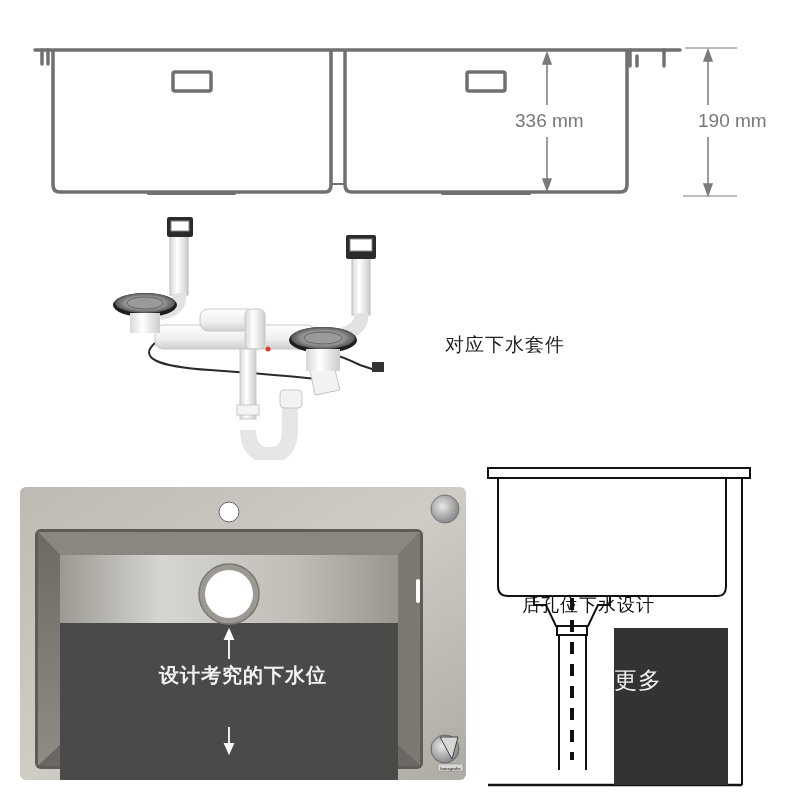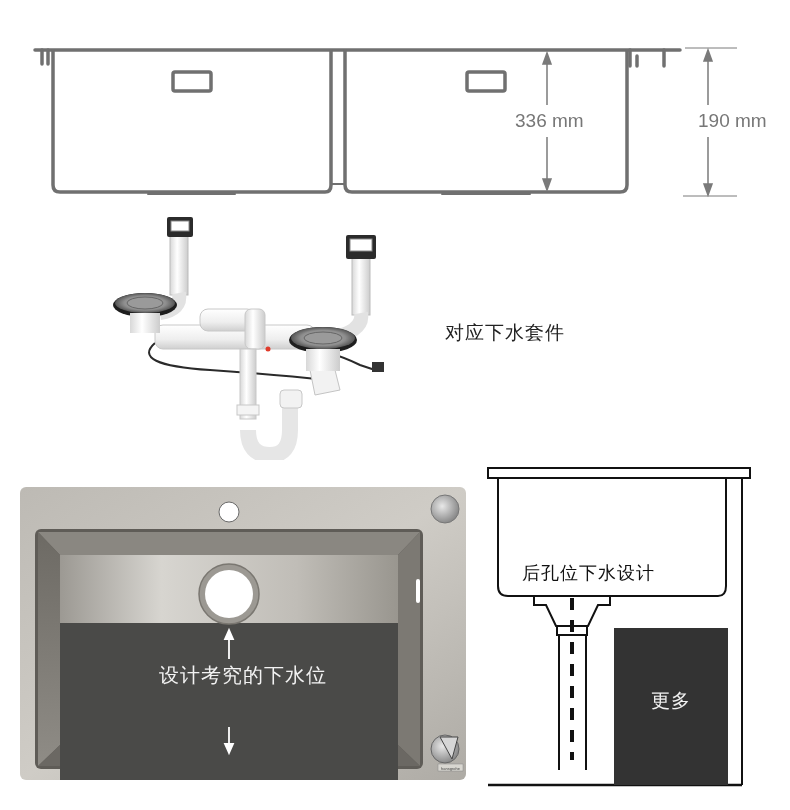--- a/index.html
+++ b/index.html
@@ -2,22 +2,22 @@
 <html><head>
 <meta charset="utf-8">
 <style>
   html, body { margin:0; padding:0; background:#ffffff; }
   body { width:790px; height:810px; position:relative; overflow:hidden;
          font-family:"DejaVu Sans","Liberation Sans",sans-serif; }
   .abs { position:absolute; }
   .dim-label { color:#777777; font-size:19px; font-family:"Liberation Sans","DejaVu Sans",sans-serif; background:#fff; padding:2px 0; line-height:22px; }
   .kit-label { color:#222; font-size:19px; letter-spacing:1px; }
   .overlay-text { color:#f2f2f2; font-size:20px; text-align:center; line-height:28px; letter-spacing:1px; }
-  .diagram-label { color:#111; font-size:18px; letter-spacing:1px; }
-  .space-text { color:#f0f0f0; font-size:19px; line-height:25px; text-align:center; letter-spacing:1px;margin-top:20px; }
+  .diagram-label { color:#111; font-size:18px; letter-spacing:1px;margin-top:32px; }
+  .space-text { color:#f0f0f0; font-size:23px; line-height:25px; letter-spacing:1px; }
 </style>
 </head>
 <body>
 
 <div class="abs" style="left:0;top:0;width:790px;height:210px;">
   <svg width="790" height="210" viewBox="0 0 790 210">
     <g fill="none" stroke="#707070" stroke-width="3.5" stroke-linecap="round" stroke-linejoin="round">
 
       <line x1="35" y1="50" x2="680" y2="50"></line>
 
@@ -110,23 +110,23 @@
     <ellipse cx="45" cy="98" rx="30" ry="10" fill="url(#steel)"></ellipse>
     <ellipse cx="45" cy="98" rx="18" ry="6" fill="#9a9a9a" stroke="#666" stroke-width="1"></ellipse>
     <rect x="30" y="108" width="30" height="20" fill="url(#pipev)"></rect>
 
     <ellipse cx="223" cy="135" rx="34" ry="13" fill="#1e1e1e"></ellipse>
     <ellipse cx="223" cy="133" rx="32" ry="11" fill="url(#steel)"></ellipse>
     <ellipse cx="223" cy="133" rx="19" ry="6" fill="#9a9a9a" stroke="#666" stroke-width="1"></ellipse>
     <rect x="206" y="144" width="34" height="22" fill="url(#pipev)"></rect>
   </svg>
 </div>
-<div class="abs kit-label" style="left:445px;top:320px;">对应下水套件</div>
-
-<div class="abs" style="left:20px;top:487px;width:498px;height:293px;">
+<div class="abs kit-label" style="left:445px;top:332px;">对应下水套件</div>
+
+<div class="abs" style="left:20px;top:487px;width:498px;height:293px;font-weight:bold;">
   <svg width="446" height="293" viewBox="0 0 446 293">
     <defs>
       <linearGradient id="deck" x1="0" y1="0" x2="1" y2="1">
         <stop offset="0" stop-color="#bdbab4"></stop>
         <stop offset="0.5" stop-color="#cfccc6"></stop>
         <stop offset="1" stop-color="#aeaba5"></stop>
       </linearGradient>
       <linearGradient id="bowlwall" x1="0" y1="0" x2="0" y2="1">
         <stop offset="0" stop-color="#6d6a64"></stop>
         <stop offset="1" stop-color="#8f8c86"></stop>

